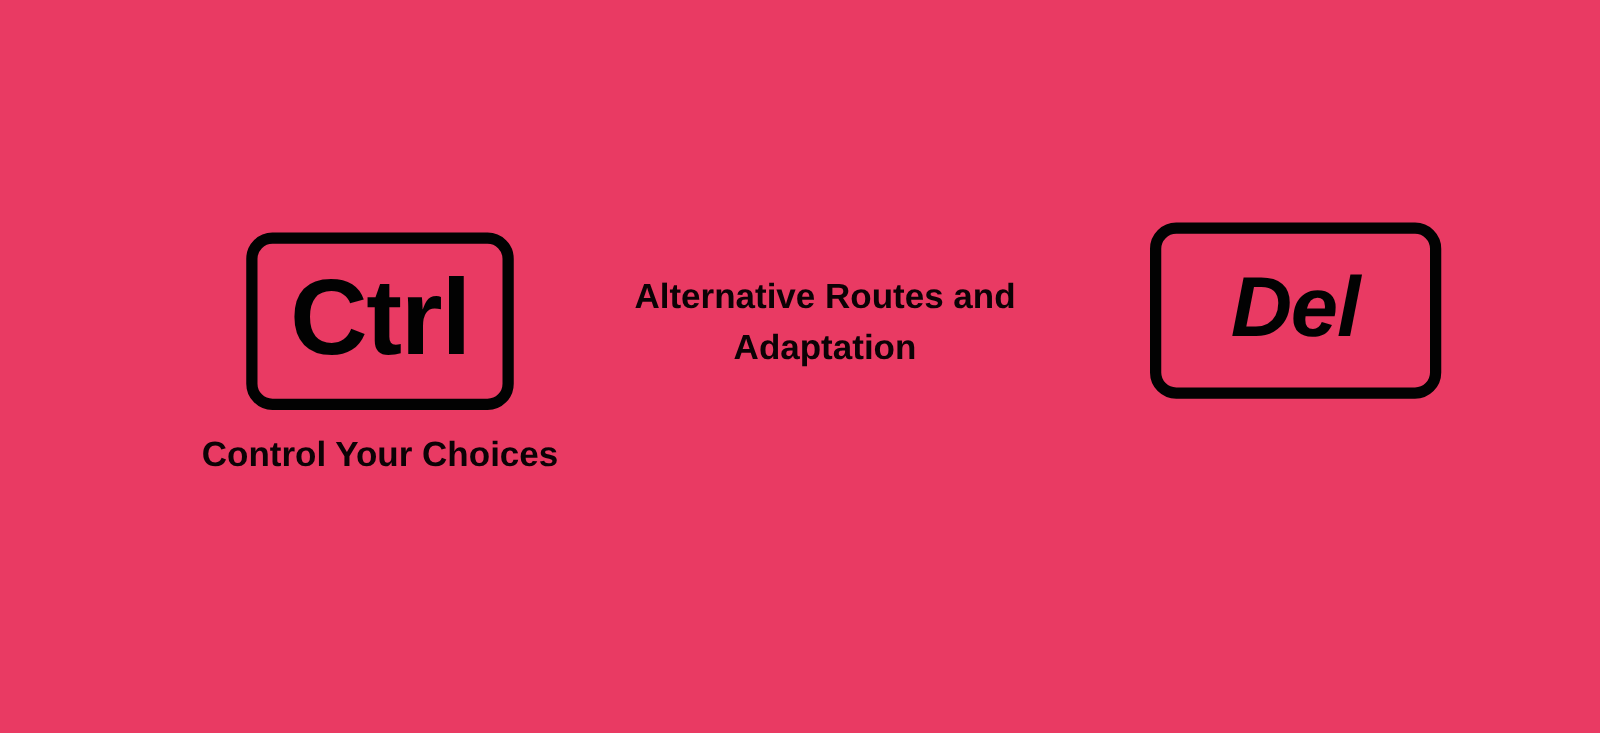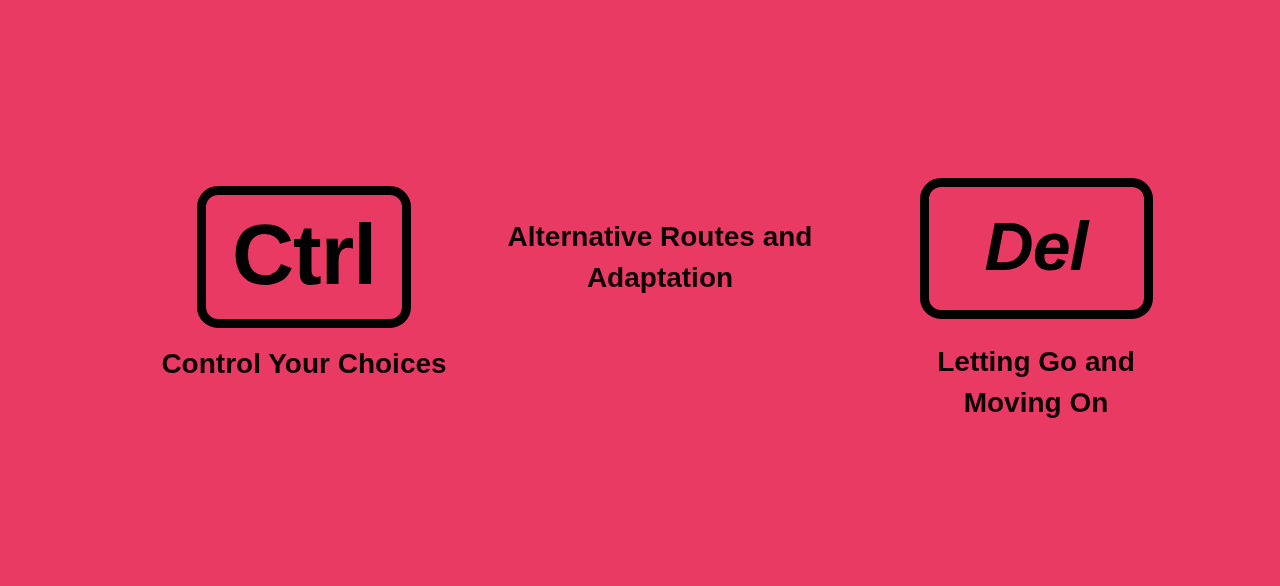--- a/index.html
+++ b/index.html
@@ -132,17 +132,15 @@
 
   <div class="key-group" id="group-alt">
     <div class="caption" id="caption-alt">Alternative Routes and
 Adaptation</div>
   </div>
 
   <div class="key-group" id="group-del">
     <div class="keycap" id="keycap-del" style="border-color: rgb(2, 2, 2);">
       <span class="keycap-label" id="keycap-label-del">Del</span>
     </div>
-    <div class="caption" id="caption-del">Letting Go and
-Moving On</div>
   </div>
 
 </div>
 
 </body></html>

